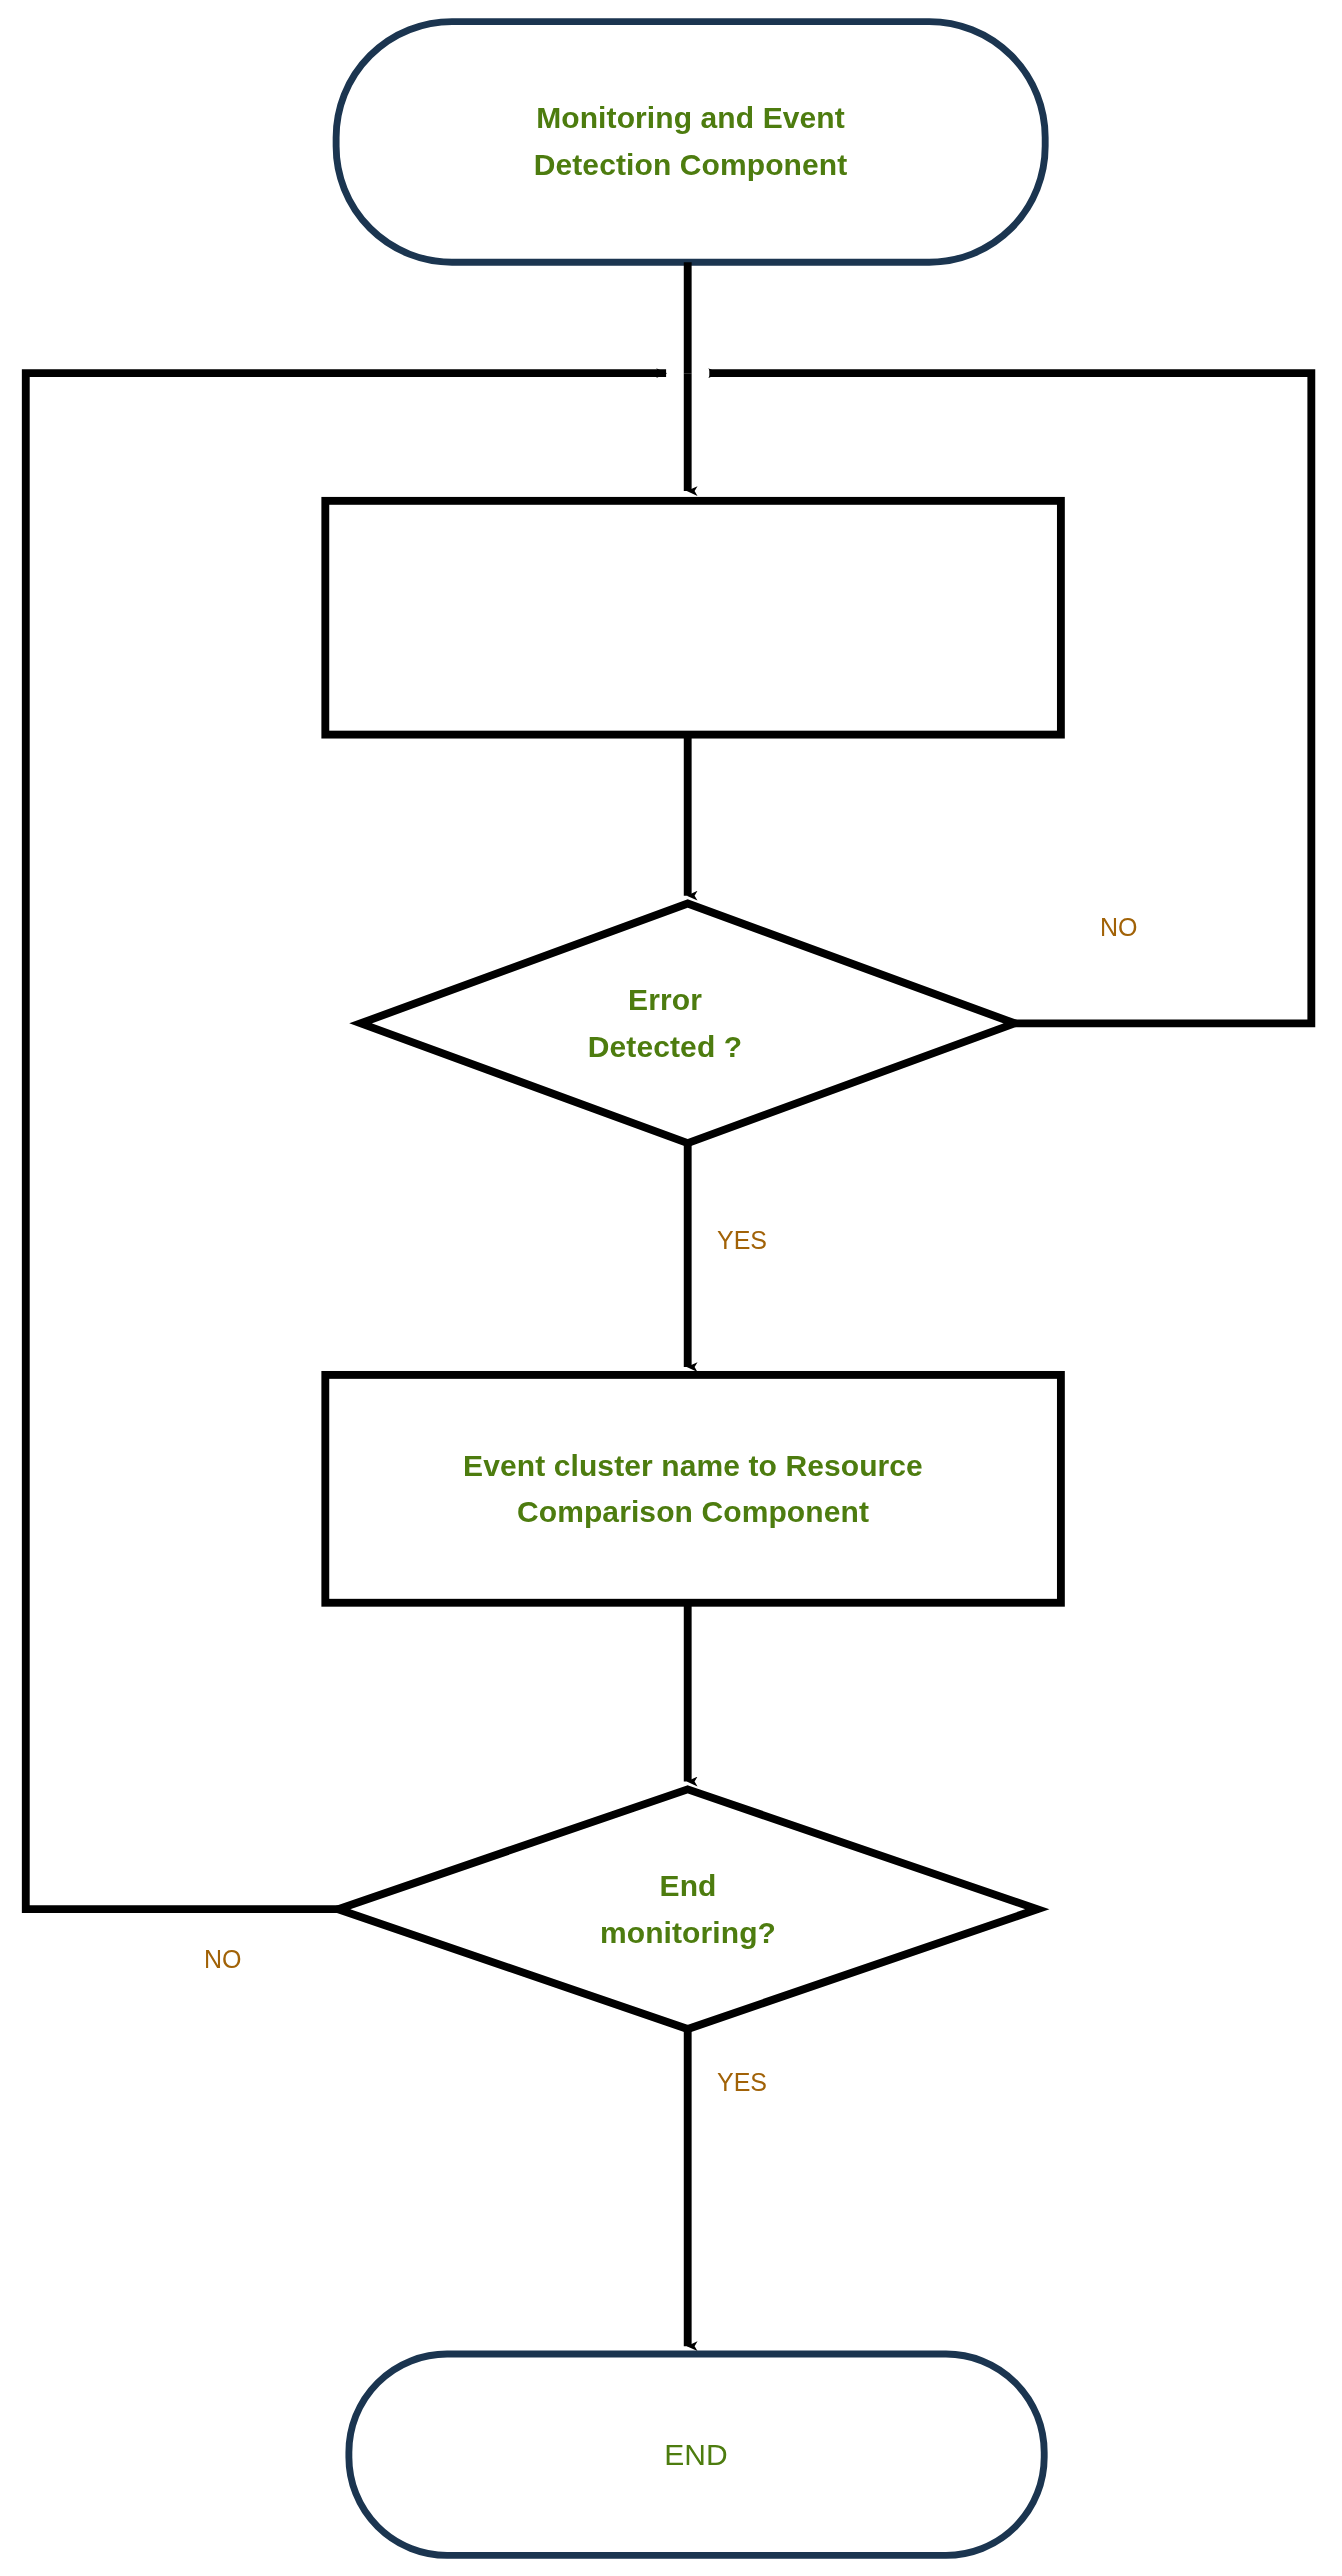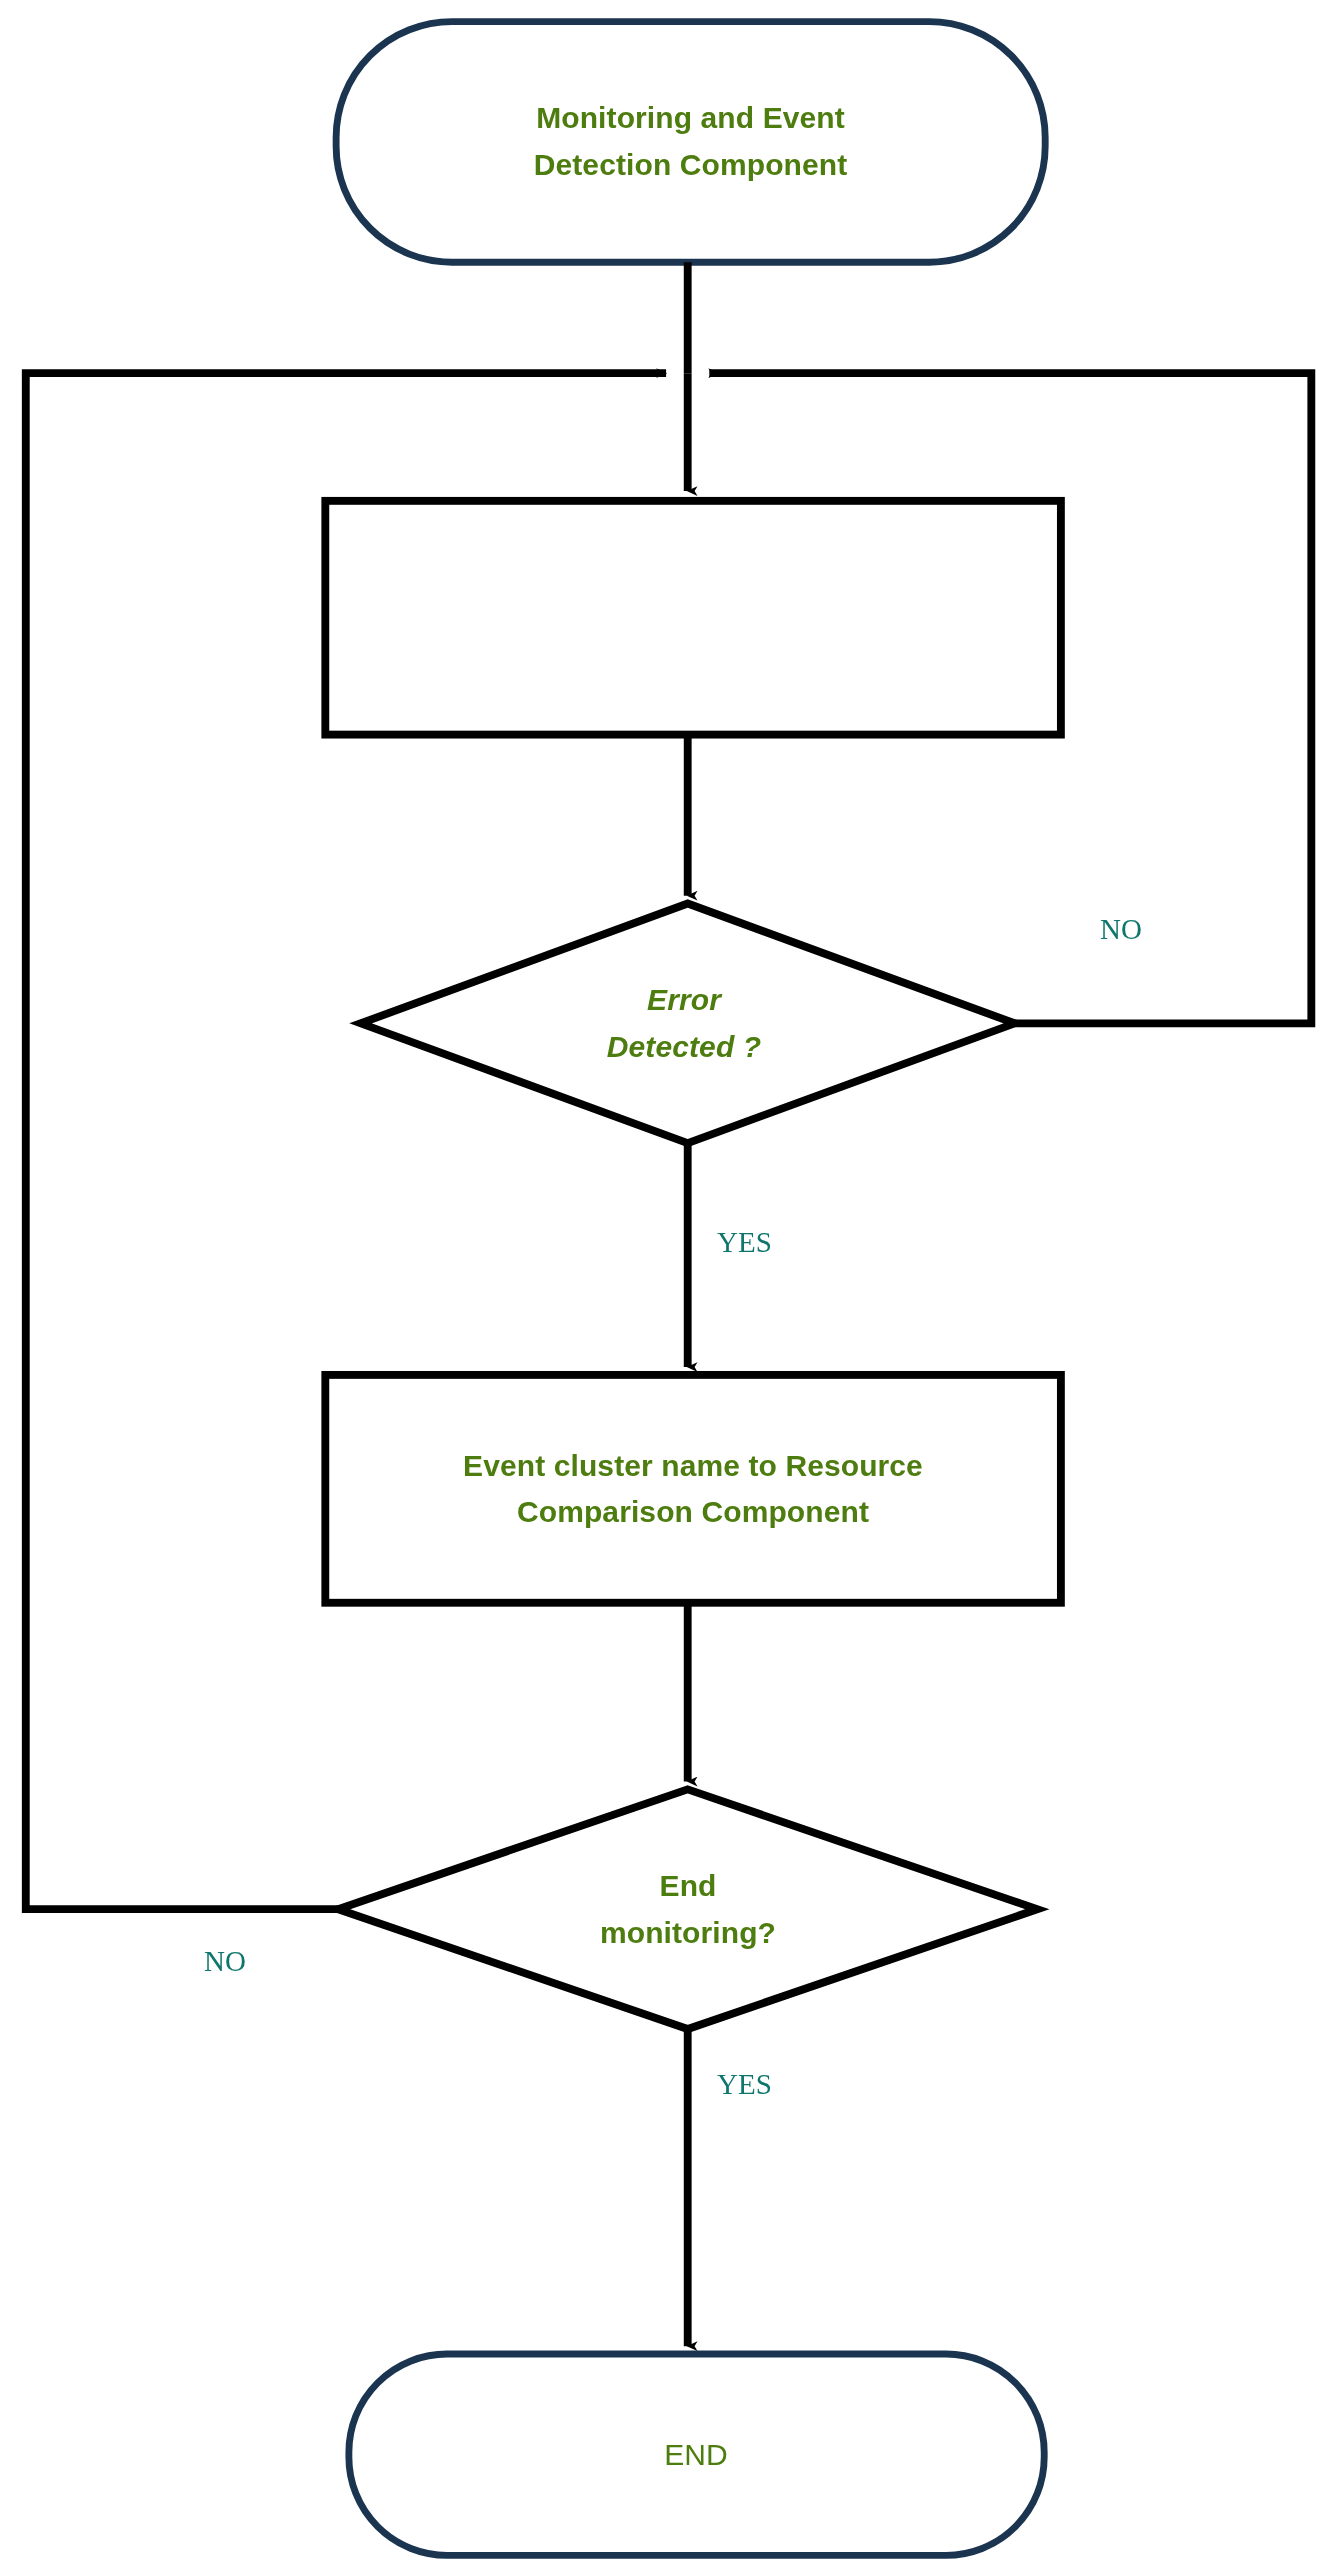--- a/index.html
+++ b/index.html
@@ -40,24 +40,24 @@
     font-weight: bold;
     font-size: 30px;
     letter-spacing: 0.1px;
   }
   .label-plain {
     font-weight: normal;
     font-size: 30px;
   }
   .edge-label {
     position: absolute;
-    font-family: Liberation Serif, serif;
+    font-family: Liberation Sans, sans-serif;
     font-weight: normal;
-    font-size: 29px;
-    color: #0f766e;
+    font-size: 25px;
+    color: #a16207;
     white-space: nowrap;
   }
 </style>
 </head>
 <body>
 
 <div id="flowchart-canvas">
 
   <svg id="flow-svg" viewBox="0 0 1367 2623" xmlns="http://www.w3.org/2000/svg">
     <defs>
@@ -98,21 +98,21 @@
 
     <path d="M344,1944 L26,1944 L26,380 L678,380" fill="none" stroke="#000000" stroke-width="8" marker-end="url(#arrow-right)"></path>
 
     <line x1="700" y1="2066" x2="700" y2="2389" stroke="#000000" stroke-width="8" marker-end="url(#arrow-down)"></line>
   </svg>
 
   <div class="node-label label-bold" style="left:346px; top:31px; width:689px; height:221px;">Monitoring and Event
 Detection Component</div>
 
 
-  <div class="node-label label-bold" style="left:507px; top:945px; width:354px; height:157px;font-style:italic;">Error
+  <div class="node-label label-bold" style="left:488px; top:945px; width:354px; height:157px;">Error
 Detected ?</div>
 
   <div class="node-label label-bold" style="left:335px; top:1385px; width:716px; height:208px;">Event cluster name to Resource
 Comparison Component</div>
 
   <div class="node-label label-bold" style="left:511px; top:1831px; width:354px; height:157px;">End
 monitoring?</div>
 
   <div class="node-label label-plain" style="left:358px; top:2364px; width:676px; height:182px;">END</div>
 

